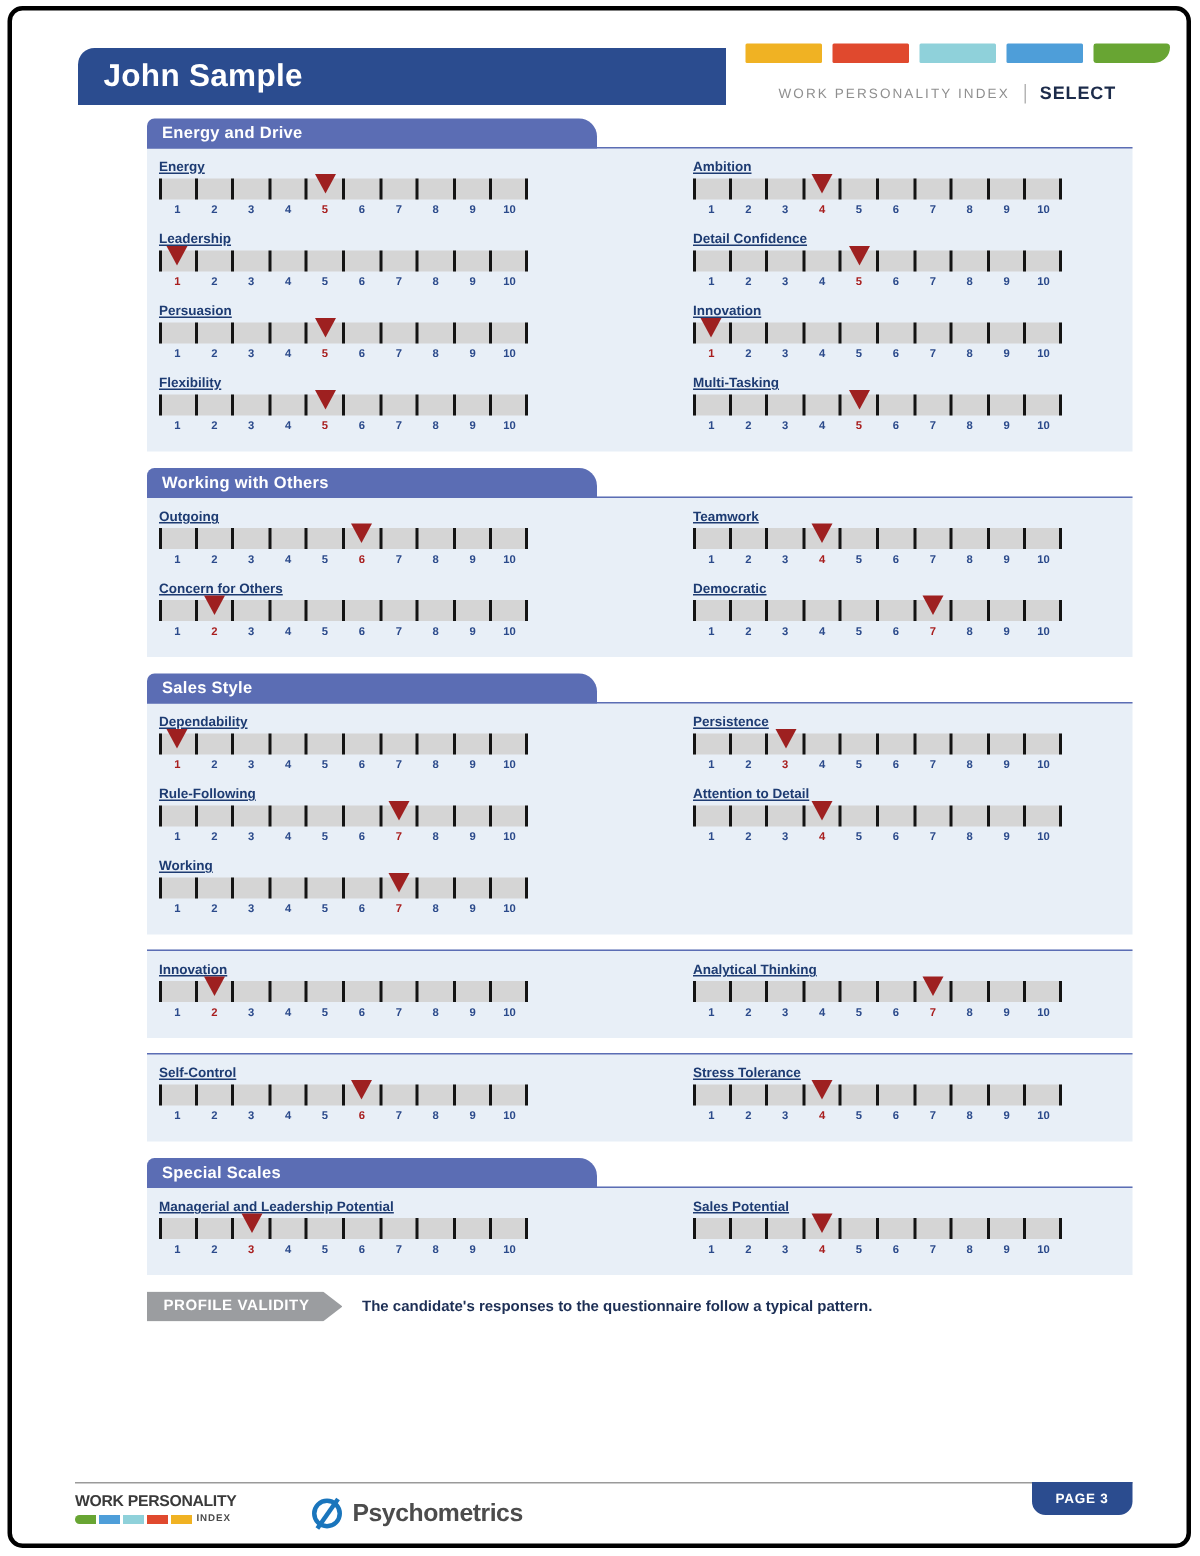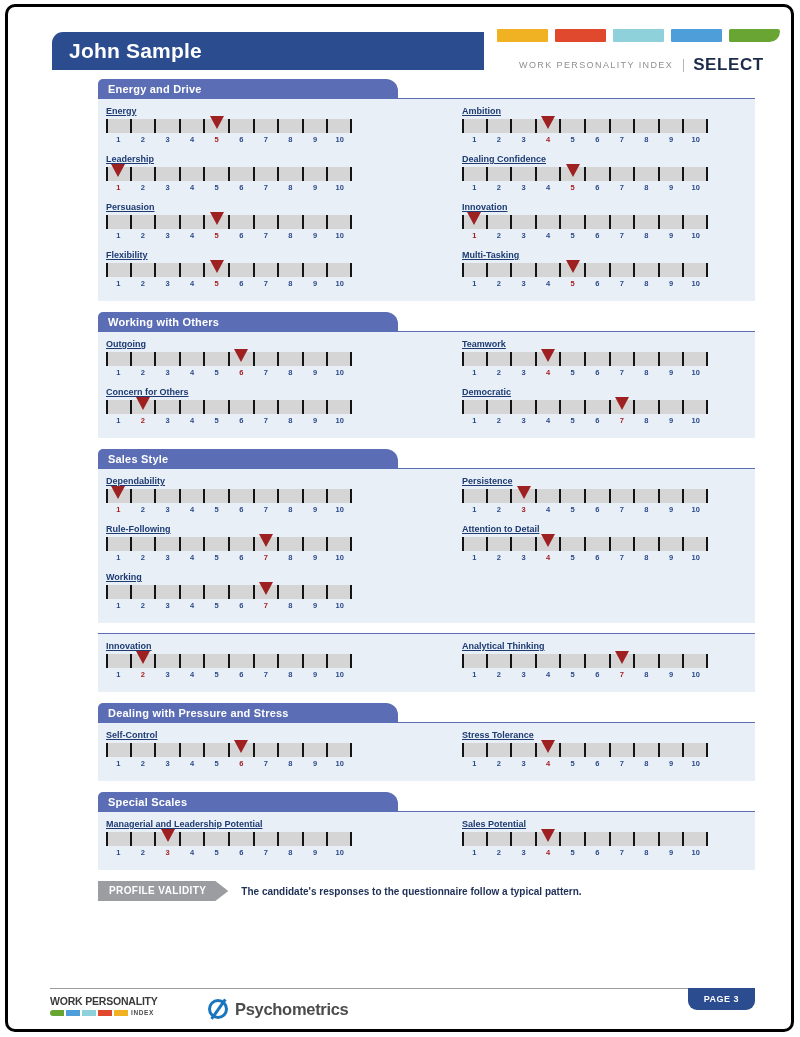--- a/index.html
+++ b/index.html
@@ -20,21 +20,21 @@
     background:#2b4c8f; border-radius:11px 0 0 0;
     color:#fff; font-size:21px; font-weight:bold; letter-spacing:0.2px;
     line-height:38px; padding-left:17px;
   }
   .color-bars { position:absolute; left:489px; top:22px; display:flex; gap:7px; }
   .color-bar { width:51px; height:13px; border-radius:1px; }
   .color-bar:last-child { border-radius:2px 3px 13px 2px; }
   .brand-line { position:absolute; left:499px; top:48px; display:flex; align-items:center; }
   .brand-wpi { font-size:9px; color:#8f8f8f; letter-spacing:1.4px;margin-left:12px; }
   .brand-divider { width:1px; height:13px; background:#b5b5b5; margin:0 9px 0 10px; }
-  .brand-select { font-size:17px; font-weight:800; color:#1c2b4a; letter-spacing:0.6px; }
+  .brand-select { font-size:12px; font-weight:800; color:#1c2b4a; letter-spacing:0.6px; }
 
   
   .sections { position:absolute; left:90px; top:72px; width:657px; }
   .section { margin-bottom:11px; }
   .section-header {
     position:relative; z-index:2; width:300px; height:20px;
     background:#5b6db4; color:#fff; font-size:11px; font-weight:bold;
     letter-spacing:0.2px; line-height:20px; padding-left:10px;
     border-radius:5px 12px 0 0;
   }
@@ -202,21 +202,21 @@
               <span class="num">4</span>
               <span class="num">5</span>
               <span class="num">6</span>
               <span class="num">7</span>
               <span class="num">8</span>
               <span class="num">9</span>
               <span class="num">10</span>
             </div>
           </div>
           <div class="scale">
-            <div class="scale-label">Dealing Confidence</div>
+            <div class="scale-label">Detail Confidence</div>
             <div class="bar">
               <div class="tick first" style="left: 0%;"></div>
               <div class="tick" style="left: 10%;"></div>
               <div class="tick" style="left: 20%;"></div>
               <div class="tick" style="left: 30%;"></div>
               <div class="tick" style="left: 40%;"></div>
               <div class="tick" style="left: 50%;"></div>
               <div class="tick" style="left: 60%;"></div>
               <div class="tick" style="left: 70%;"></div>
               <div class="tick" style="left: 80%;"></div>
@@ -682,21 +682,20 @@
               <span class="num">6</span>
               <span class="num sel">7</span>
               <span class="num">8</span>
               <span class="num">9</span>
               <span class="num">10</span>
             </div>
           </div>
         </div>
       </div>
       <div class="section">
-        <div class="section-header">Dealing with Pressure and Stress</div>
         <div class="section-content">
           <div class="scale">
             <div class="scale-label">Self-Control</div>
             <div class="bar">
               <div class="tick first" style="left: 0%;"></div>
               <div class="tick" style="left: 10%;"></div>
               <div class="tick" style="left: 20%;"></div>
               <div class="tick" style="left: 30%;"></div>
               <div class="tick" style="left: 40%;"></div>
               <div class="tick" style="left: 50%;"></div>

